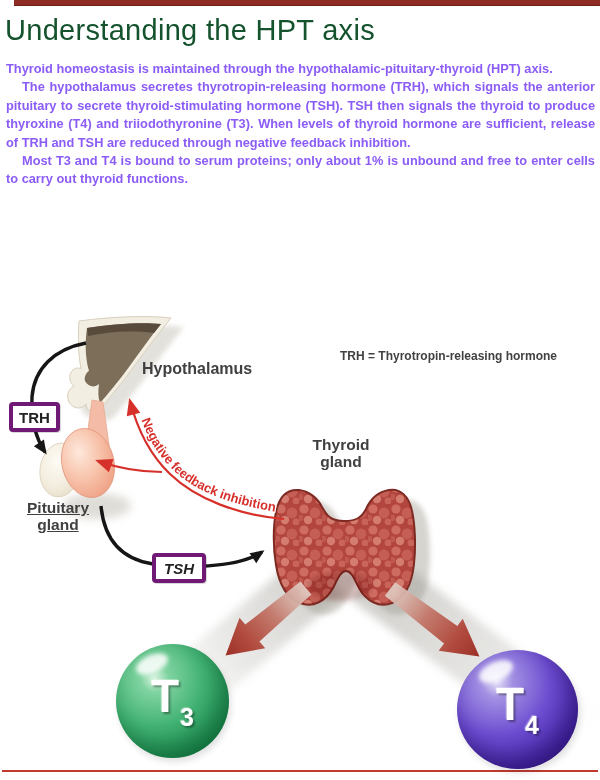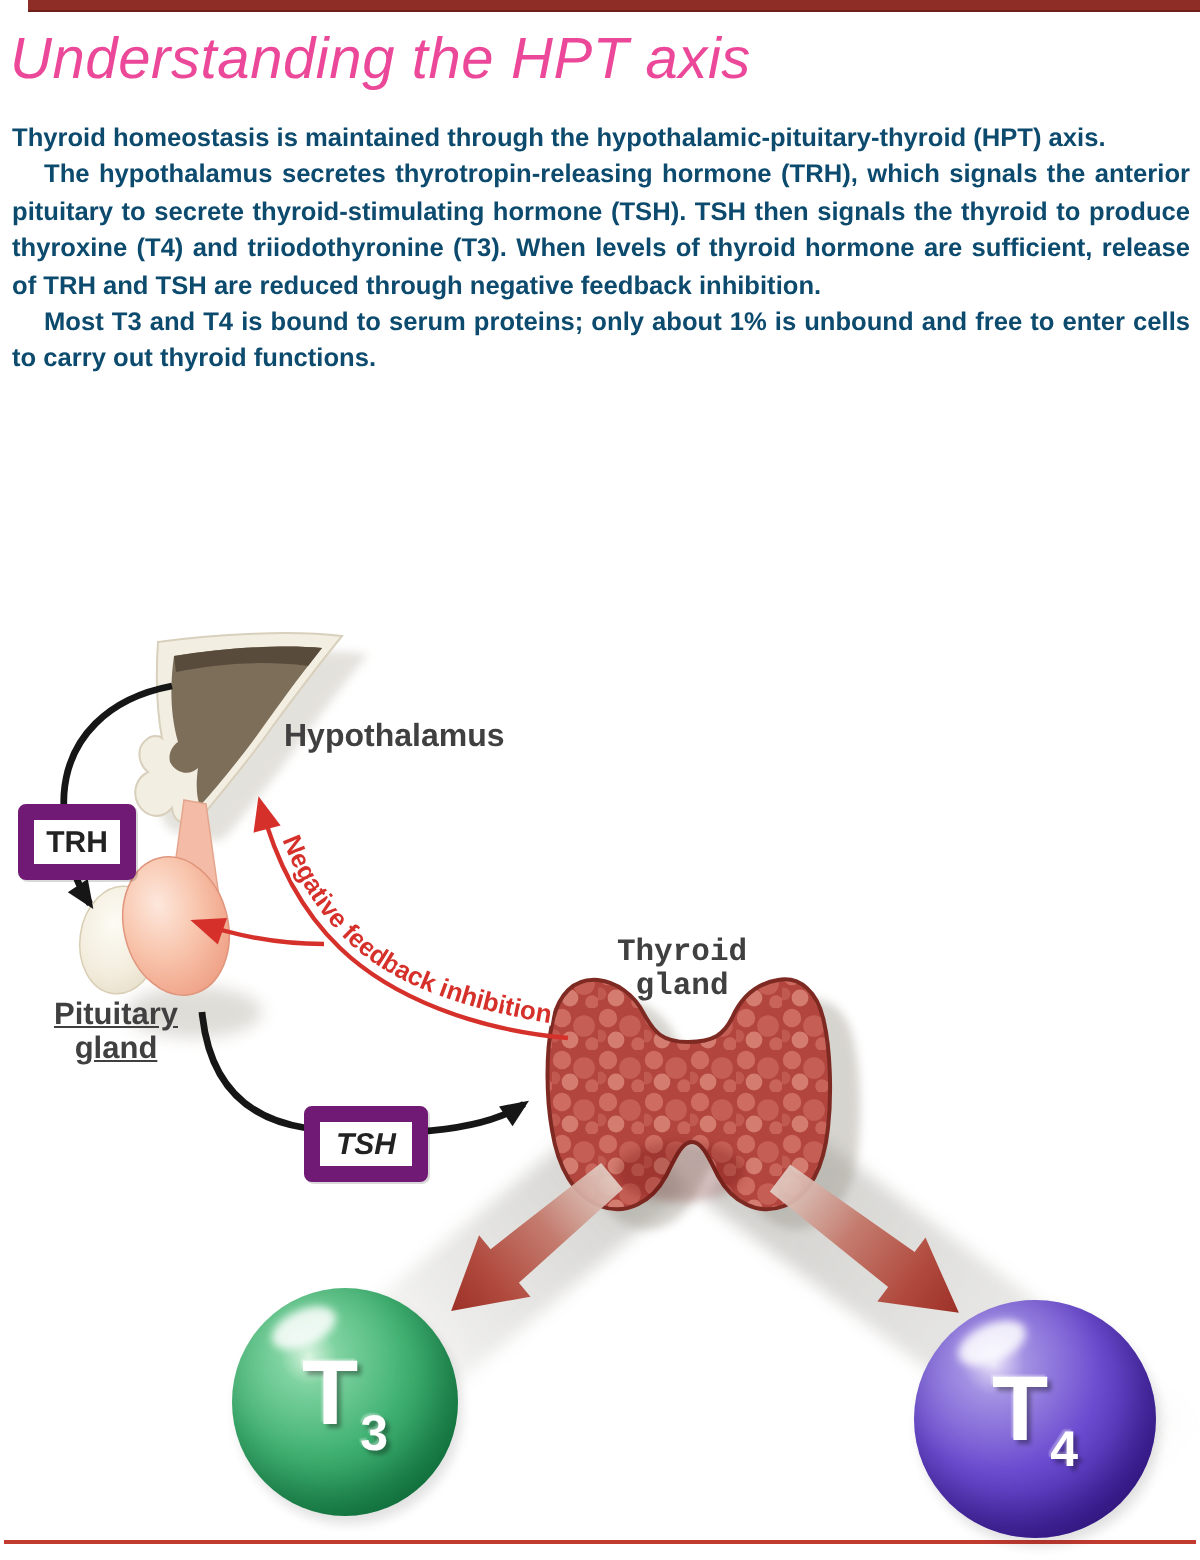--- a/index.html
+++ b/index.html
@@ -2,31 +2,31 @@
 <html><head>
 <meta charset="utf-8">
 <style>
   html,body{margin:0;padding:0;background:#fff;}
   #page{position:relative;width:600px;height:780px;background:#ffffff;overflow:hidden;
         font-family:"Liberation Sans",sans-serif;}
   
   #topbar{position:absolute;left:14px;top:0;width:586px;height:5px;background:#8e2d26;
           border-bottom:1px solid #6f1f1a;}
   #title{position:absolute;left:5px;top:12px;width:580px;font-size:29px;line-height:36px;
-         color:#ec4899;letter-spacing:.3px;font-weight:400;font-style:italic;}
-  
-  #article{position:absolute;left:6px;top:60px;width:589px;color:#0c4a6e;}
+         color:#14532d;letter-spacing:.3px;font-weight:400;}
+  
+  #article{position:absolute;left:6px;top:60px;width:589px;color:#8b5cf6;}
   #article p{margin:0;font-size:12.8px;line-height:18.4px;font-weight:bold;text-align:justify;}
   #article p.ind{text-indent:16px;}
   
   .dlabel{position:absolute;font-weight:bold;color:#404040;z-index:3;}
   #lbl-hypo{left:142px;top:360px;font-size:16px;}
   #lbl-pit{left:16px;top:499px;width:84px;text-align:center;font-size:15.5px;line-height:17px;text-decoration:underline;}
-  #lbl-thy{left:299px;top:468px;width:84px;text-align:center;font-size:15.5px;line-height:17px;font-family:Liberation Mono, monospace;}
-  .hbox{position:absolute;z-index:3;background:#fff;border:8px solid #701a75;border-radius:4px;
+  #lbl-thy{left:299px;top:436px;width:84px;text-align:center;font-size:15.5px;line-height:17px;}
+  .hbox{position:absolute;z-index:3;background:#fff;border:4px solid #701a75;border-radius:4px;
         display:flex;align-items:center;justify-content:center;
         font-weight:bold;font-size:15px;color:#222;box-shadow:1px 1px 0 rgba(0,0,0,.15);}
   #box-trh{left:9px;top:402px;width:43px;height:22px;}
   #box-tsh{left:152px;top:553px;width:46px;height:22px;font-style:italic;}
   #legend{position:absolute;left:340px;top:346px;z-index:3;font-size:12px;font-weight:bold;
           color:#414141;line-height:21.4px;white-space:nowrap;}
   
   .sphere{position:absolute;z-index:4;border-radius:50%;display:flex;align-items:center;
           justify-content:center;}
   .sphere::before{content:"";position:absolute;left:17%;top:10%;width:30%;height:16%;
@@ -175,20 +175,21 @@
   </div>
   <div class="dlabel" id="lbl-thy">
     <div>Thyroid</div>
     <div>gland</div>
   </div>
 
   <div class="hbox" id="box-trh">TRH</div>
   <div class="hbox" id="box-tsh">TSH</div>
 
   <div id="legend">
+    <div>TRH = Thyrotropin-releasing hormone</div>
   </div>
 
   <div class="sphere" id="t3">
     <div class="sph-label">
       <span class="sym">T</span>
       <span class="sub">3</span>
     </div>
   </div>
   <div class="sphere" id="t4">
     <div class="sph-label">

